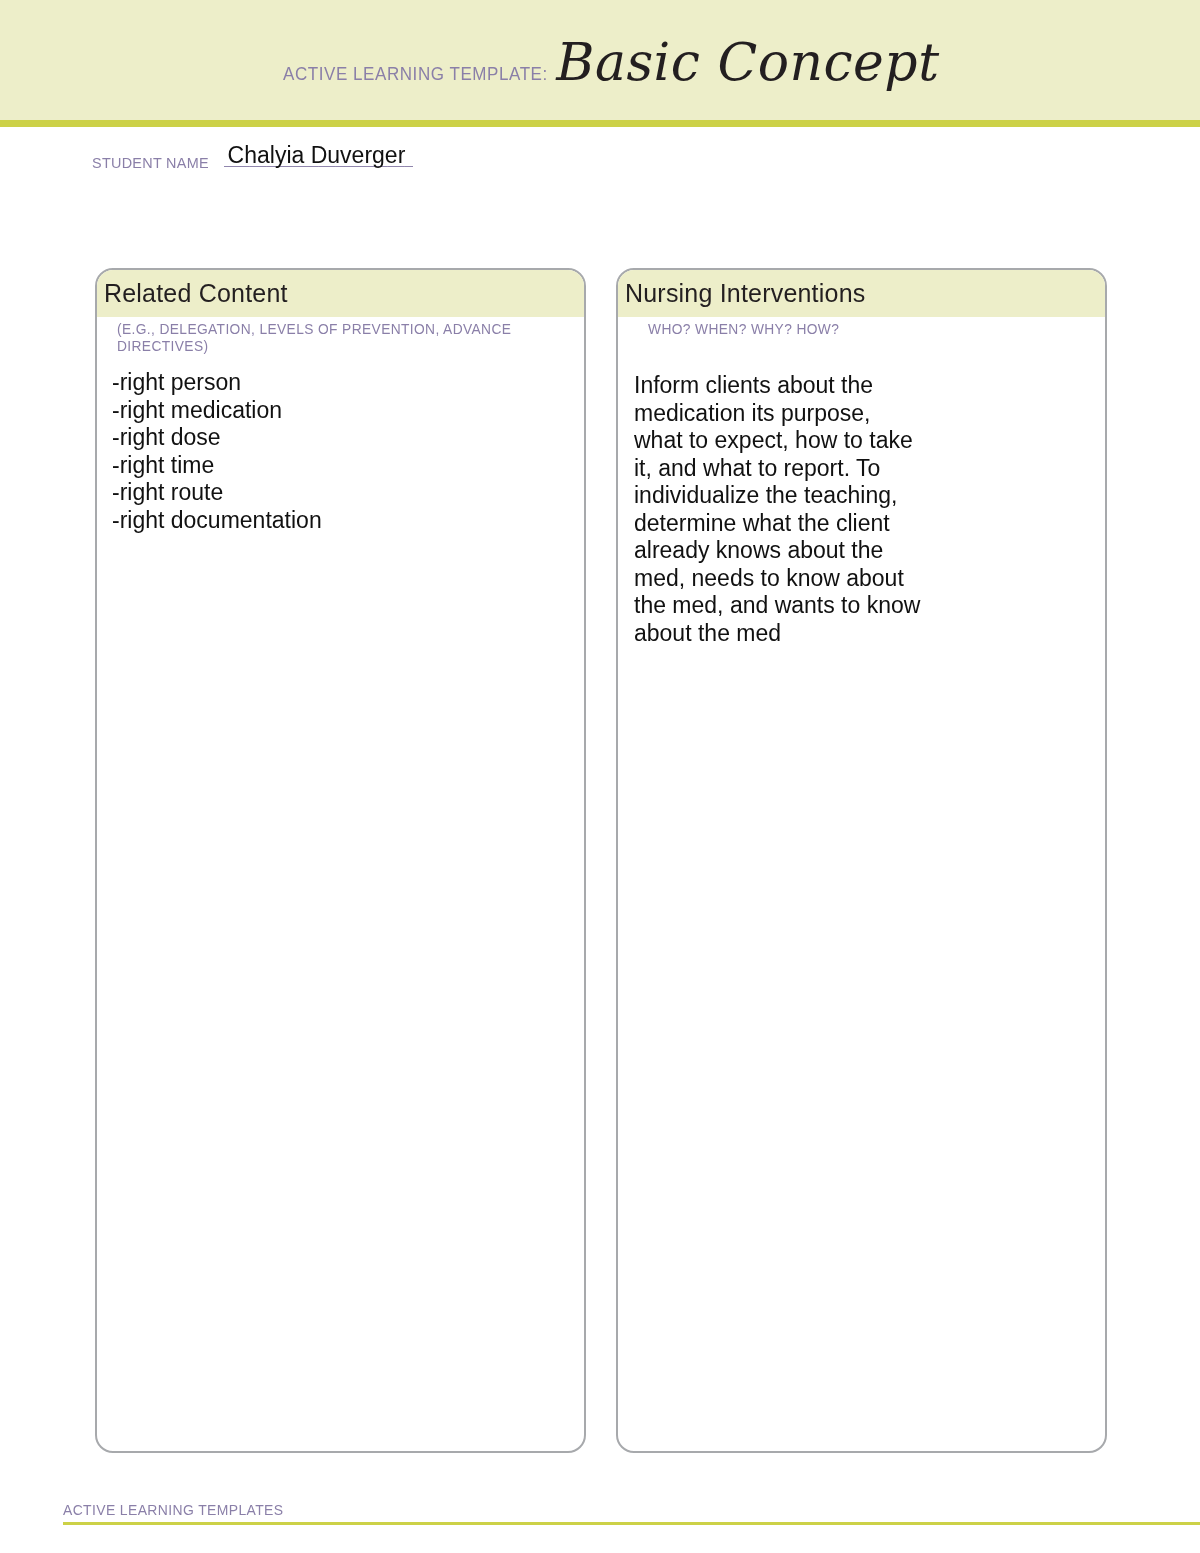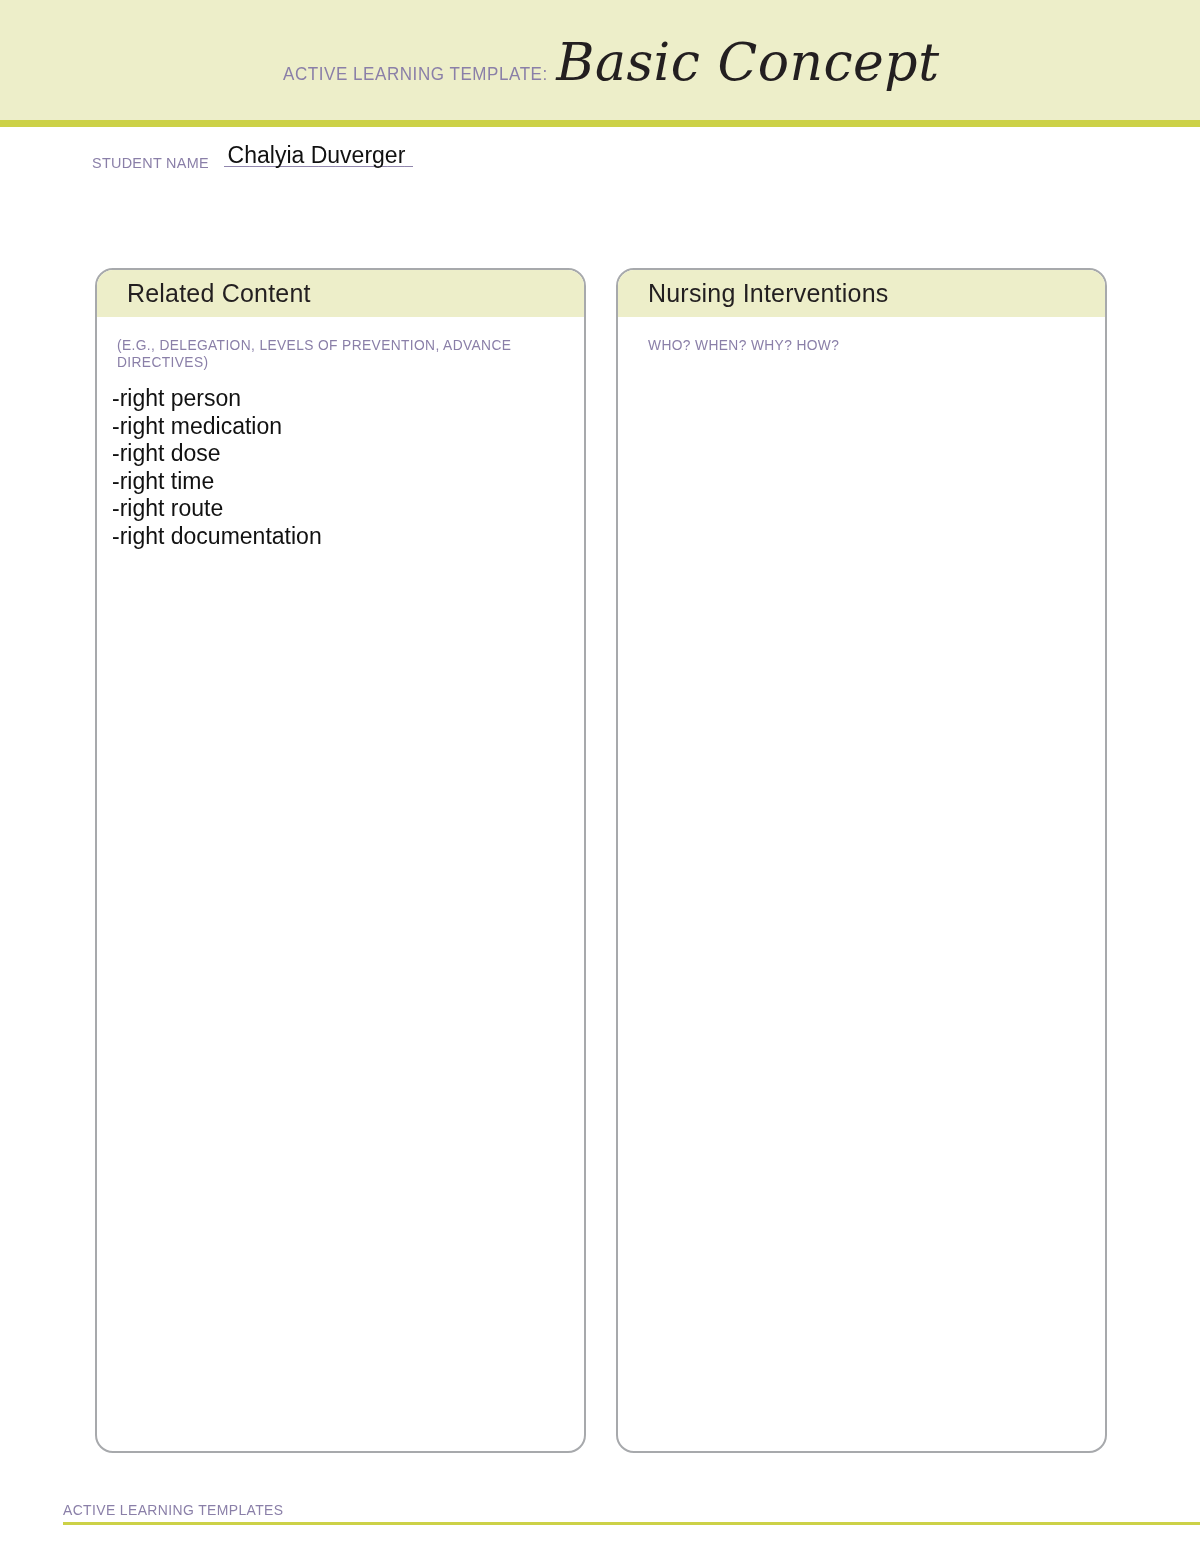--- a/index.html
+++ b/index.html
@@ -133,34 +133,33 @@
     background: #ffffff;
     overflow: hidden;
     display: flex;
     flex-direction: column;
   }
   .card-header {
     background: #edeec9;
     height: 47px;
     display: flex;
     align-items: center;
-    padding-left: 30px;
+    padding-left: 7px;
     flex: 0 0 auto;
   }
   .card-title {
     font-size: 25px;
     color: #231f20;
     letter-spacing: 0.2px;
     white-space: nowrap;
   }
   .card-body {
     flex: 1 1 auto;
     padding: 0 12px 0 16px;
     position: relative;
-    margin-top: 16px;
   }
   .card-hint {
     font-size: 14.5px;
     line-height: 17px;
     color: #8a7fa8;
     letter-spacing: 0.4px;
     text-transform: uppercase;
     transform: scaleX(0.95);
     transform-origin: left top;
     margin: 4px 0 0 4px;
@@ -242,20 +241,30 @@
     </div>
   </div>
 
 
   <div class="card col-interventions">
     <div class="card-header">
       <span class="card-title">Nursing Interventions</span>
     </div>
     <div class="card-body">
       <div class="card-hint single">WHO? WHEN? WHY? HOW?</div>
+      <div class="card-content">Inform clients about the
+medication its purpose,
+what to expect, how to take
+it, and what to report. To
+individualize the teaching,
+determine what the client
+already knows about the
+med, needs to know about
+the med, and wants to know
+about the med</div>
     </div>
   </div>
 
 </div>
 
 <div class="footer">
   <span class="footer-text">ACTIVE LEARNING TEMPLATES</span>
   <div class="footer-rule"></div>
 </div>
 

